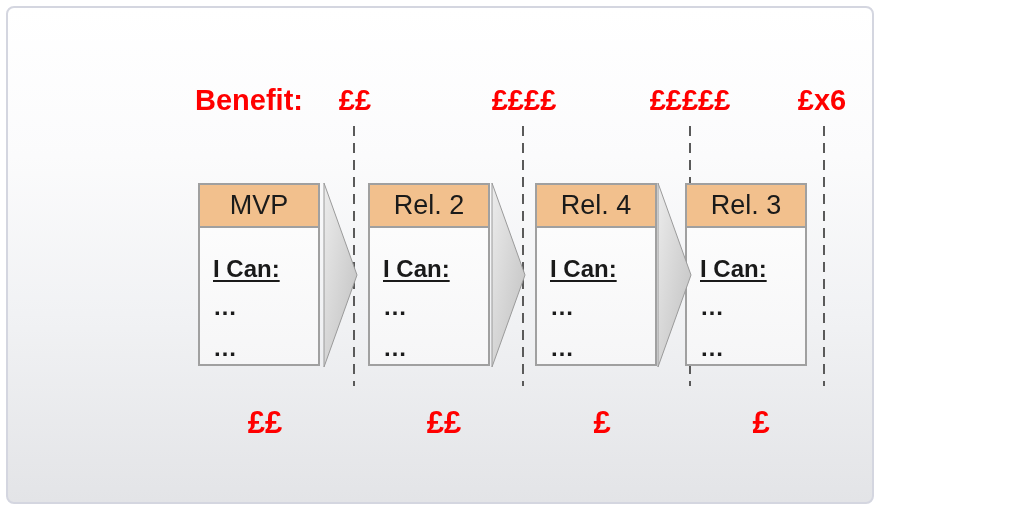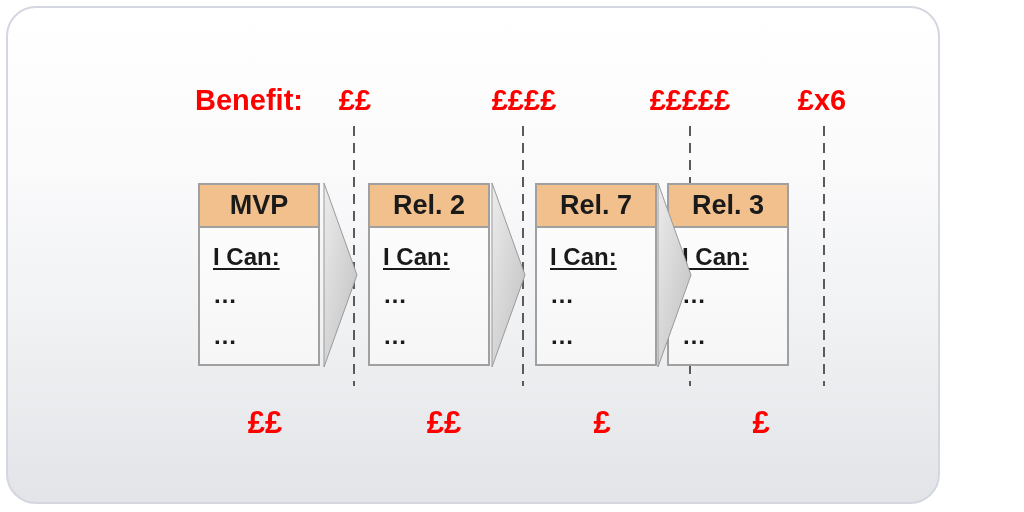--- a/index.html
+++ b/index.html
@@ -2,22 +2,22 @@
 <html><head>
 <meta charset="utf-8">
 <style>
   html,body{margin:0;padding:0;}
   body{
     width:1024px;height:512px;position:relative;overflow:hidden;
     background:#ffffff;
     font-family:"Liberation Sans", sans-serif;
   }
   .canvas{
-    position:absolute;left:6px;top:6px;width:934px;height:498px;
-    border:2px solid #d4d6e0;border-radius:30px;box-sizing:border-box;
+    position:absolute;left:6px;top:6px;width:868px;height:498px;
+    border:2px solid #d4d6e0;border-radius:8px;box-sizing:border-box;
     background:linear-gradient(180deg,#ffffff 0%,#fbfbfc 30%,#f1f2f4 62%,#e3e4e7 100%);
   }
   .red-label{
     position:absolute;color:#ff0000;font-weight:bold;
     white-space:nowrap;
   }
   .benefit-word{left:187px;top:76px;font-size:29px;}
   .benefit-val{top:76px;font-size:29px;transform:translateX(-50%);}
   .bv-0{left:347px;} .bv-1{left:516px;} .bv-2{left:682px;} .bv-3{left:814px;text-align:center;}
   .cost-val{top:397px;font-size:31px;transform:translateX(-50%);}
@@ -25,28 +25,28 @@
   .dashline{
     position:absolute;top:118px;height:260px;width:2px;
     background:repeating-linear-gradient(to bottom,#5a5a5a 0 10px,transparent 10px 17px);
   }
   .dl-0{left:345px;} .dl-1{left:514px;} .dl-2{left:681px;} .dl-3{left:815px;}
   .card{
     position:absolute;top:175px;width:122px;height:183px;box-sizing:border-box;
     border:2px solid #a0a0a0;
     background:linear-gradient(180deg,#fefefe 0%,#f6f6f7 100%);
   }
-  .card-0{left:190px;} .card-1{left:360px;} .card-2{left:527px;} .card-3{left:659px;}
+  .card-0{left:190px;} .card-1{left:360px;} .card-2{left:527px;} .card-3{left:677px;}
   .card-header{
     height:43px;box-sizing:border-box;border-bottom:2px solid #a0a0a0;
     background:#f2c08d;
     display:flex;align-items:center;justify-content:center;
-    font-weight:bold;font-size:27px;color:#1a1a1a;
+    font-weight:normal;font-size:27px;color:#1a1a1a;
   }
-  .card-body{padding:15px 0 0 13px;color:#1a1a1a;}
+  .card-body{padding:15px 0 0 13px;color:#1a1a1a;margin-top:12px;}
   .ican{font-weight:bold;font-size:24px;text-decoration:underline;text-underline-offset:3px;}
   .dots{font-weight:bold;font-size:24px;line-height:34px;margin-top:7px;}
   .arrow{position:absolute;top:174px;}
   .ar-0{left:315px;} .ar-1{left:483px;} .ar-2{left:649px;}
 </style>
 </head>
 <body>
 
 <div class="canvas">
 
@@ -73,21 +73,21 @@
   <div class="card card-1">
     <div class="card-header">Rel. 2</div>
     <div class="card-body">
       <div class="ican">I Can:</div>
       <div class="dots">…</div>
       <div class="dots">…</div>
     </div>
   </div>
 
   <div class="card card-2">
-    <div class="card-header">Rel. 7</div>
+    <div class="card-header">Rel. 4</div>
     <div class="card-body">
       <div class="ican">I Can:</div>
       <div class="dots">…</div>
       <div class="dots">…</div>
     </div>
   </div>
 
   <div class="card card-3">
     <div class="card-header">Rel. 3</div>
     <div class="card-body">

